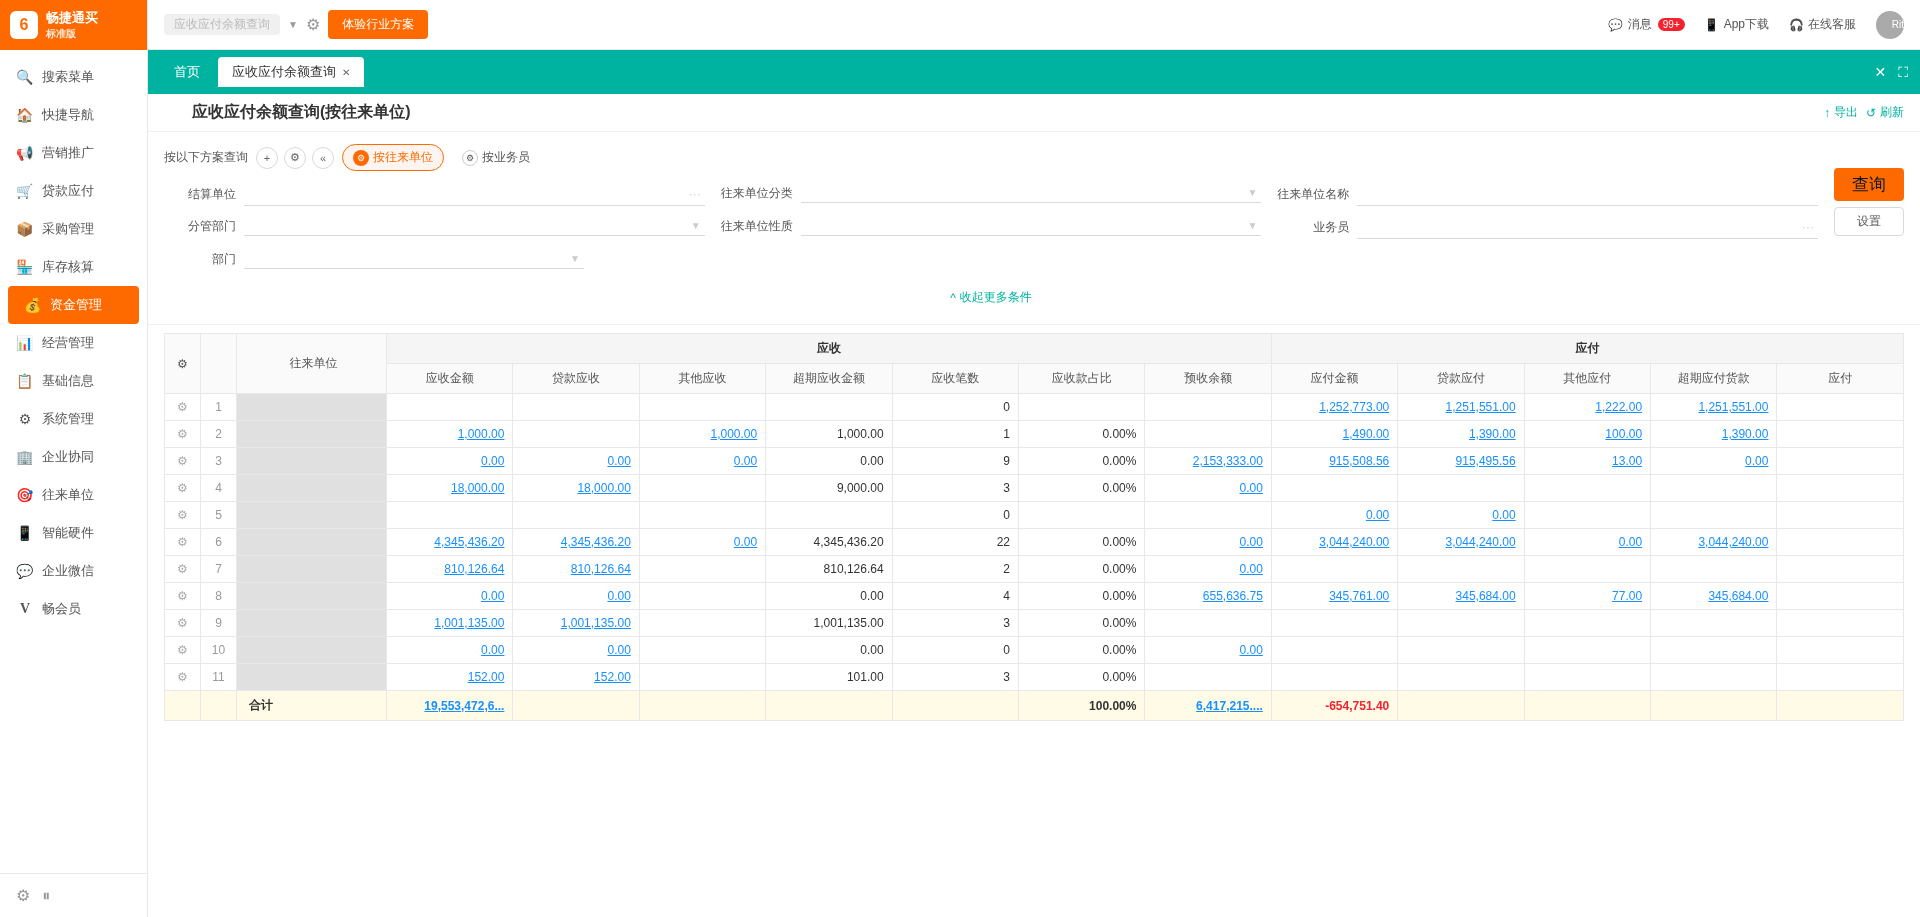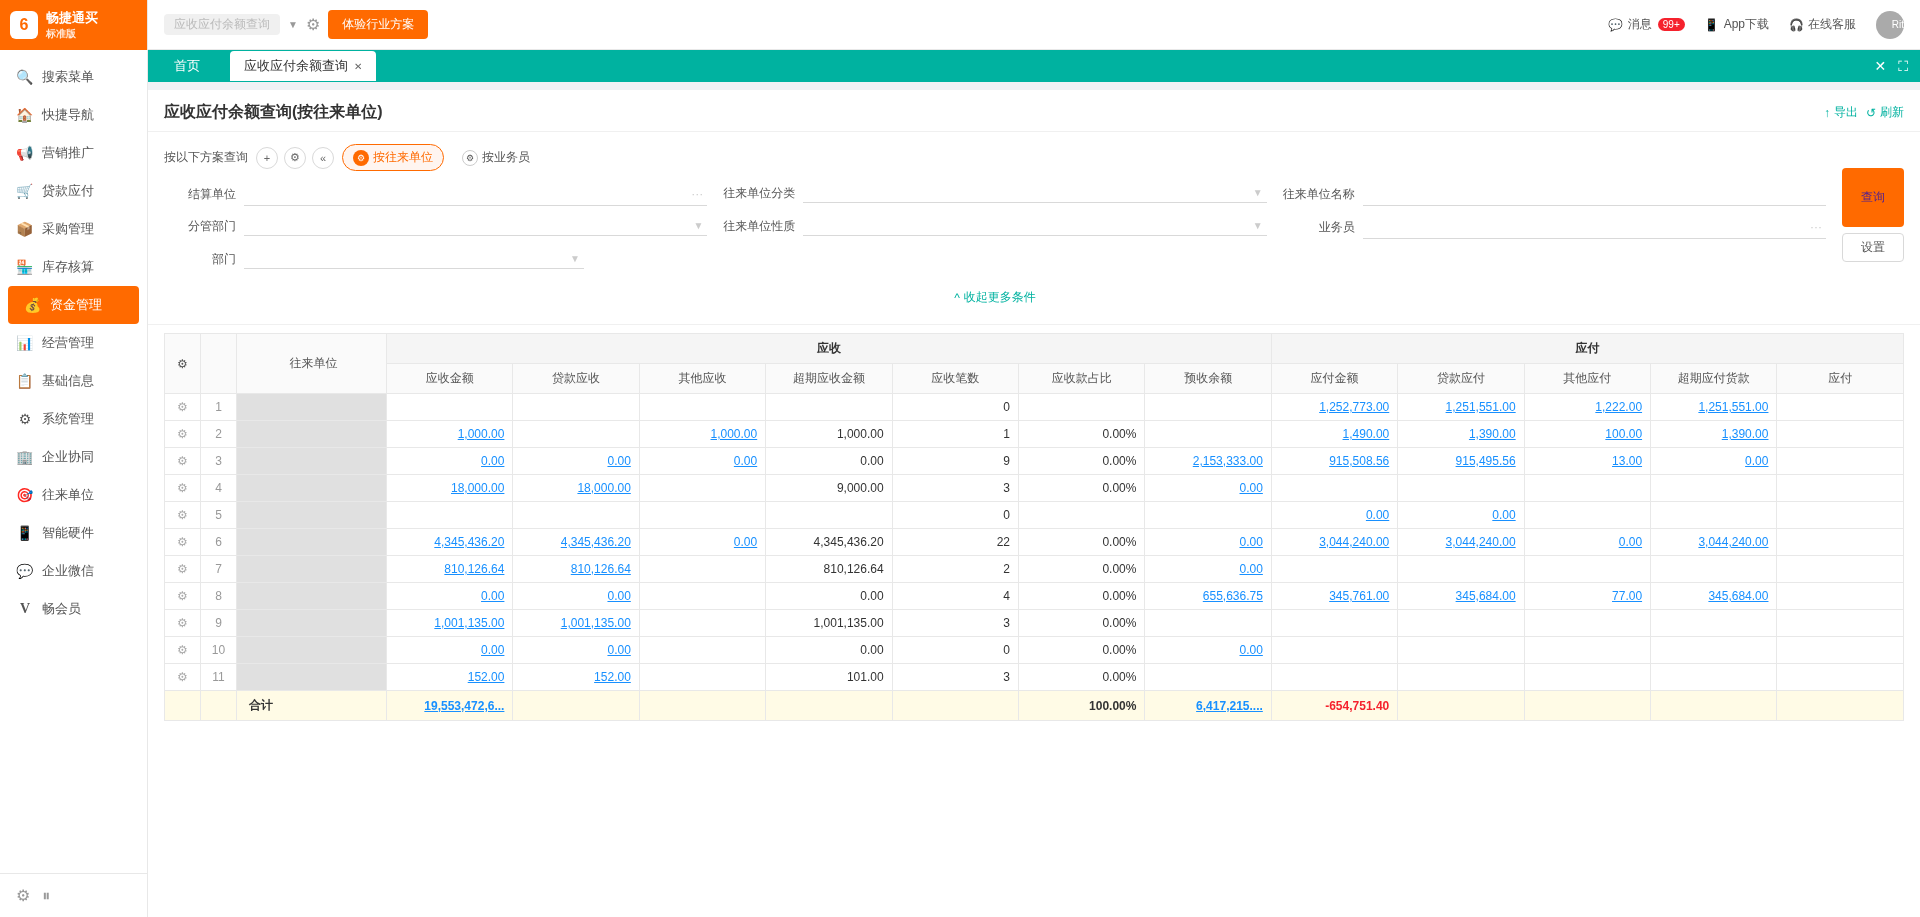--- a/index.html
+++ b/index.html
@@ -52,23 +52,23 @@
     .header-right { display: flex; align-items: center; gap: 20px; color: #555; font-size: 12px; }
     .header-right .badge-item { display: flex; align-items: center; gap: 4px; cursor: pointer; }
     .badge-red {
       background: #f5222d; color: #fff; border-radius: 10px;
       padding: 1px 5px; font-size: 10px; margin-left: 2px;
     }
     .user-avatar { width: 28px; height: 28px; border-radius: 50%; background: #d9d9d9; display: flex; align-items: center; justify-content: center; font-size: 11px; color: #fff; overflow: hidden; }
 
     
     .tab-bar {
-      position: fixed; left: 148px; top: 50px; right: 0; height: 32px;
+      position: fixed; left: 148px; top: 50px; right: 0; height: 44px;
       background: #00b2a0; display: flex; align-items: center; padding: 0 12px;
-      gap: 16px; z-index: 99;
+      gap: 4px; z-index: 99;
     }
     .tab-item {
       padding: 6px 14px; border-radius: 4px 4px 0 0; cursor: pointer;
       font-size: 13px; display: flex; align-items: center; gap: 6px;
     }
     .tab-item.home { background: transparent; color: #fff; }
     .tab-item.active { background: #fff; color: #333; }
     .tab-close { font-size: 10px; color: #666; cursor: pointer; }
     .tab-bar-right { margin-left: auto; display: flex; align-items: center; gap: 12px; color: #fff; font-size: 16px; cursor: pointer; }
 
@@ -76,21 +76,21 @@
     .main {
       position: fixed; left: 148px; top: 90px; right: 0; bottom: 0;
       background: #fff; overflow: auto;
     }
 
     
     .page-header {
       padding: 12px 16px 8px; display: flex; align-items: center; justify-content: space-between;
       border-bottom: 1px solid #f0f0f0;
     }
-    .page-title { font-size: 16px; font-weight: bold; color: #333; }
+    .page-title { font-size: 16px; font-weight: bold; color: #333; margin-left: 28px; }
     .page-actions { display: flex; gap: 8px; }
     .action-btn {
       display: flex; align-items: center; gap: 4px;
       color: #00b2a0; font-size: 12px; cursor: pointer; border: none; background: none;
     }
 
     
     .filter-area {
       padding: 12px 16px; background: #fff; border-bottom: 1px solid #f0f0f0;
     }
@@ -131,22 +131,22 @@
       display: flex; align-items: center; justify-content: center;
       gap: 4px; color: #00b2a0; font-size: 12px; cursor: pointer;
       padding: 6px 0; margin-top: 4px;
     }
 
     
     .query-btns {
       display: flex; flex-direction: column; gap: 6px; margin-left: 8px;
     }
     .btn-query {
-      background: #ff6a00; color: #4c1d95; border: none; border-radius: 4px;
-      padding: 21px 18px; font-size: 12px; cursor: pointer;
+      background: #ff6a00; color: #0f172a; border: none; border-radius: 4px;
+      padding: 5px 18px; font-size: 17px; cursor: pointer;
     }
     .btn-set {
       background: #fff; color: #555; border: 1px solid #d9d9d9; border-radius: 4px;
       padding: 5px 18px; font-size: 12px; cursor: pointer;
     }
 
     
     .table-wrapper {
       padding: 8px 16px;
       overflow-x: auto;

